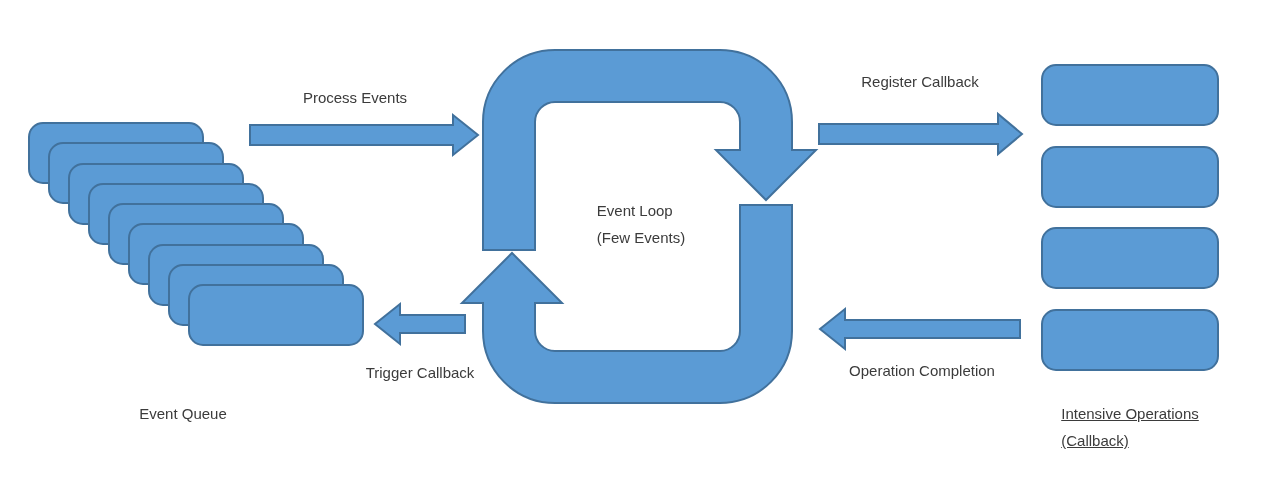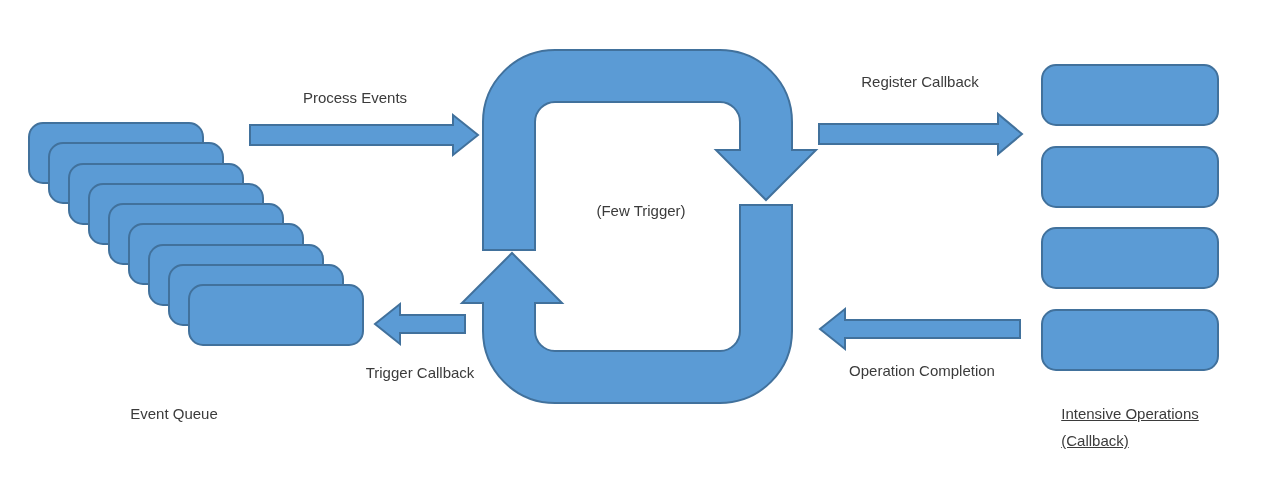--- a/index.html
+++ b/index.html
@@ -68,27 +68,28 @@
         <rect x="1042" y="228" width="176" height="60" rx="14" ry="14" class="shape"></rect>
         <rect x="1042" y="310" width="176" height="60" rx="14" ry="14" class="shape"></rect>
       </g>
   </svg>
 
   <div class="label" style="left:355px; top:84px;">Process Events</div>
 
   <div class="label" style="left:920px; top:68px;">Register Callback</div>
 
   <div class="label" style="left:641px; top:197px;">
-    <div>(Few Trigger)</div>
+    <div>Event Loop</div>
+    <div>(Few Events)</div>
   </div>
 
   <div class="label" style="left:922px; top:357px;">Operation Completion</div>
 
   <div class="label" style="left:420px; top:359px;">Trigger Callback</div>
 
-  <div class="label" style="left:174px; top:400px;">Event Queue</div>
+  <div class="label" style="left:183px; top:400px;">Event Queue</div>
 
   <div class="label" style="left:1130px; top:400px;text-decoration:underline;">
     <div>Intensive Operations</div>
     <div>(Callback)</div>
   </div>
 
 </div>
 
 </body></html>

